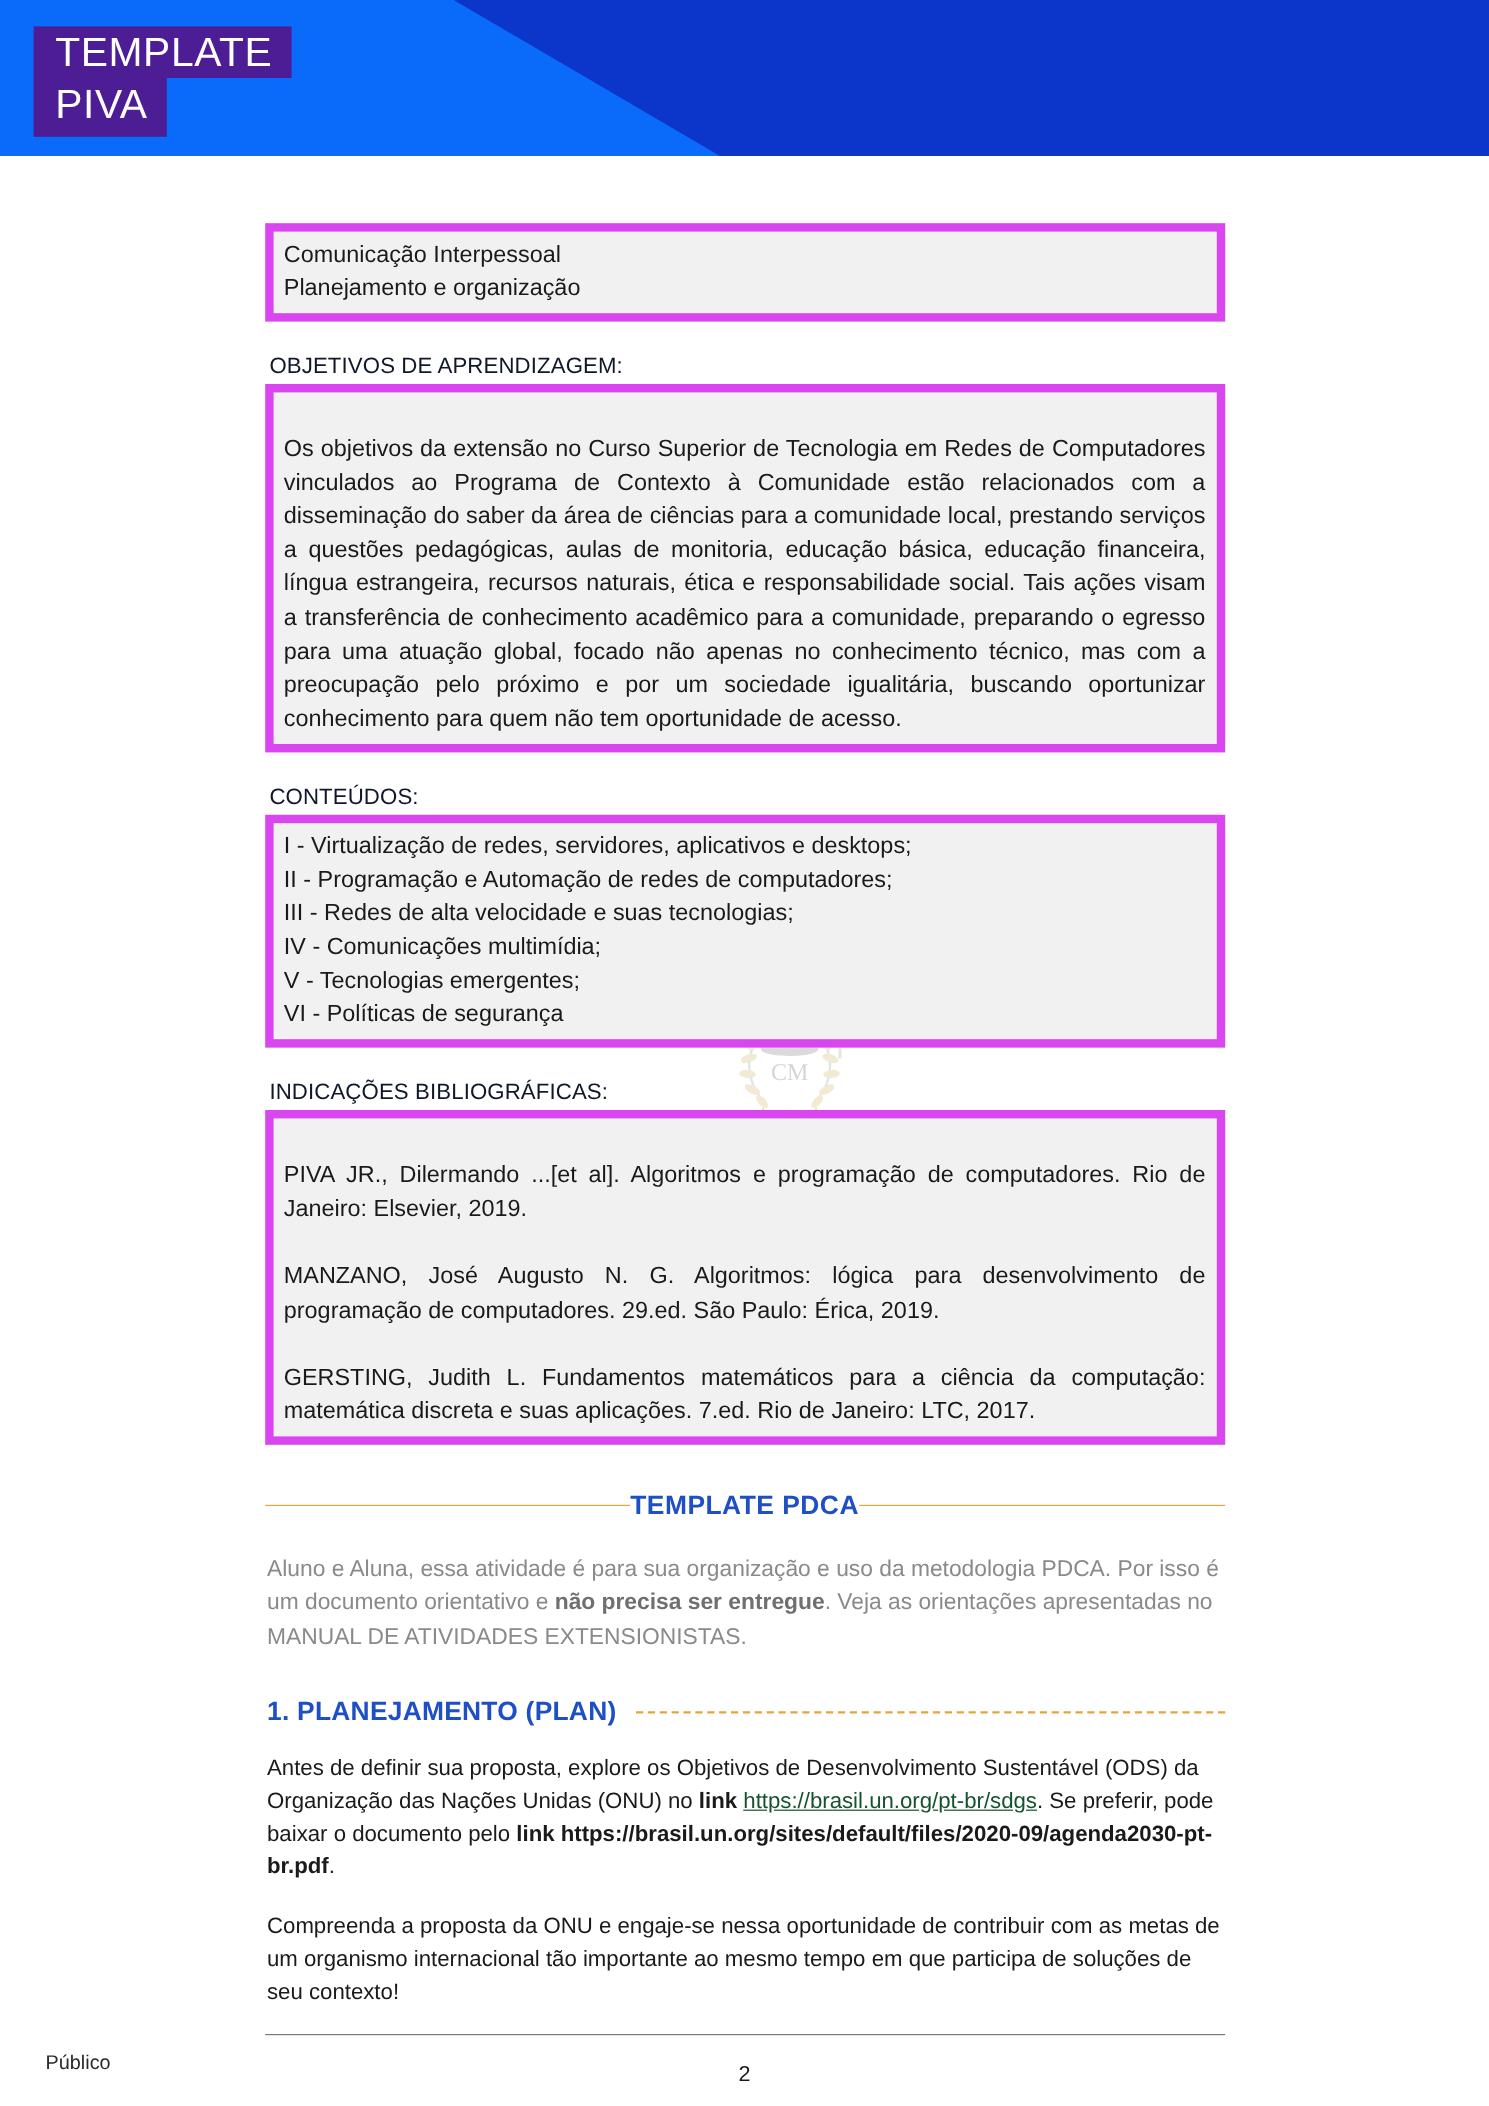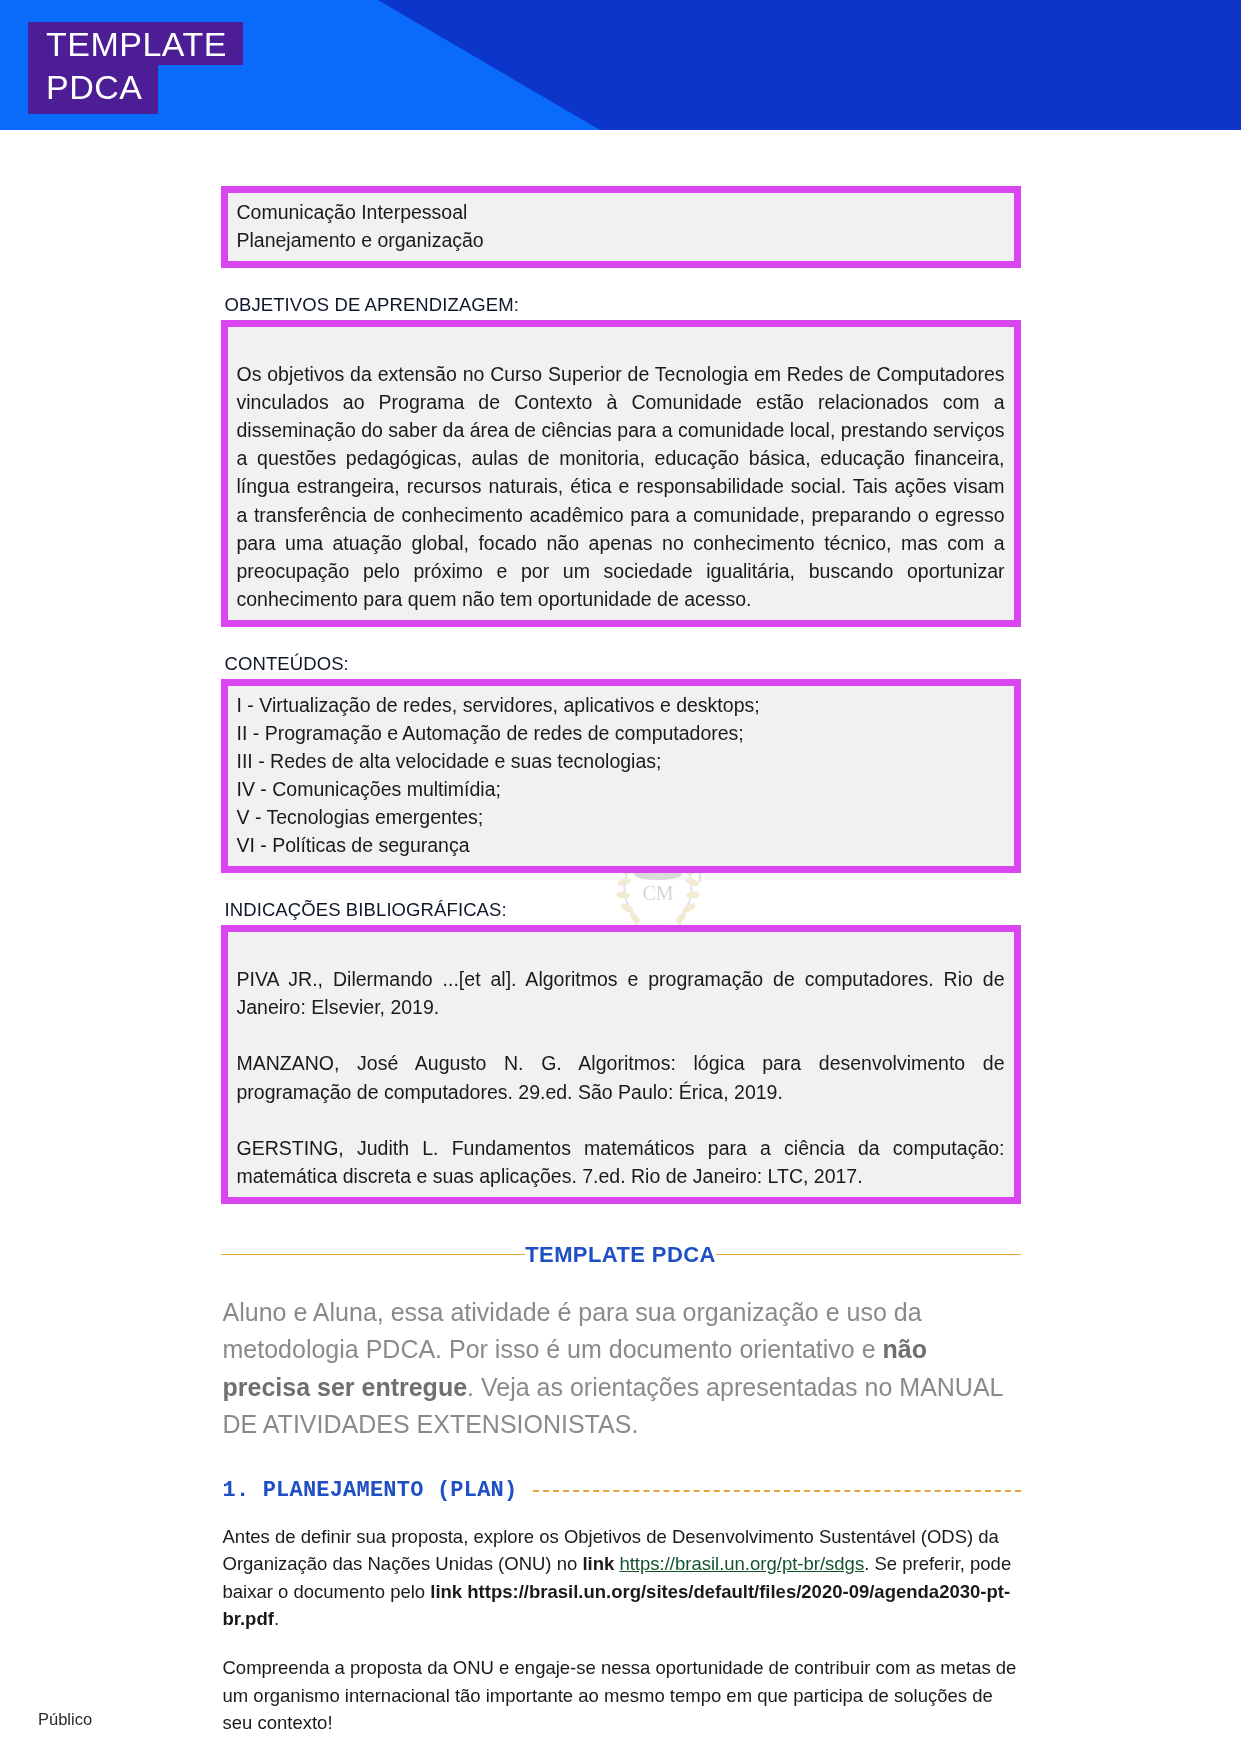--- a/index.html
+++ b/index.html
@@ -121,33 +121,32 @@
   .divider-title .dt-text {
     color: #1f4fc4;
     font-size: 22px;
     font-weight: bold;
     letter-spacing: 0.4px;
     white-space: nowrap;
   }
 
   .intro {
     color: #8a8a8a;
-    font-size: 25px;
+    font-size: 19px;
     line-height: 1.5;
     margin: 0 0 34px 2px;
   }
   .intro b { color: #6f6f6f; }
 
   
   .numbered-head {
     display: flex;
     align-items: center;
     gap: 16px;
     margin: 0 0 20px 2px;
-    font-family: Liberation Mono, monospace;
   }
   .numbered-head .nh-text {
     color: #1f4fc4;
     font-size: 22px;
     font-weight: bold;
     white-space: nowrap;
     letter-spacing: 0.2px;
   }
   .numbered-head .dash-rule {
     flex: 1;
@@ -188,21 +187,21 @@
     color: #2a2a2a;
   }
 </style>
 </head>
 <body>
 
 <div class="banner">
   <div class="banner-lightwedge"></div>
   <div class="banner-badge">
     <div><span class="badge-row">TEMPLATE</span></div>
-    <div><span class="badge-row second">PDCA</span></div>
+    <div><span class="badge-row second">PIVA</span></div>
   </div>
 </div>
 
 <div class="page">
   <div class="content">
 
     <div class="watermark">
       <svg width="124" height="112" viewBox="0 0 124 112">
 
         <g stroke="#c7cfe0" stroke-width="2" fill="none">

